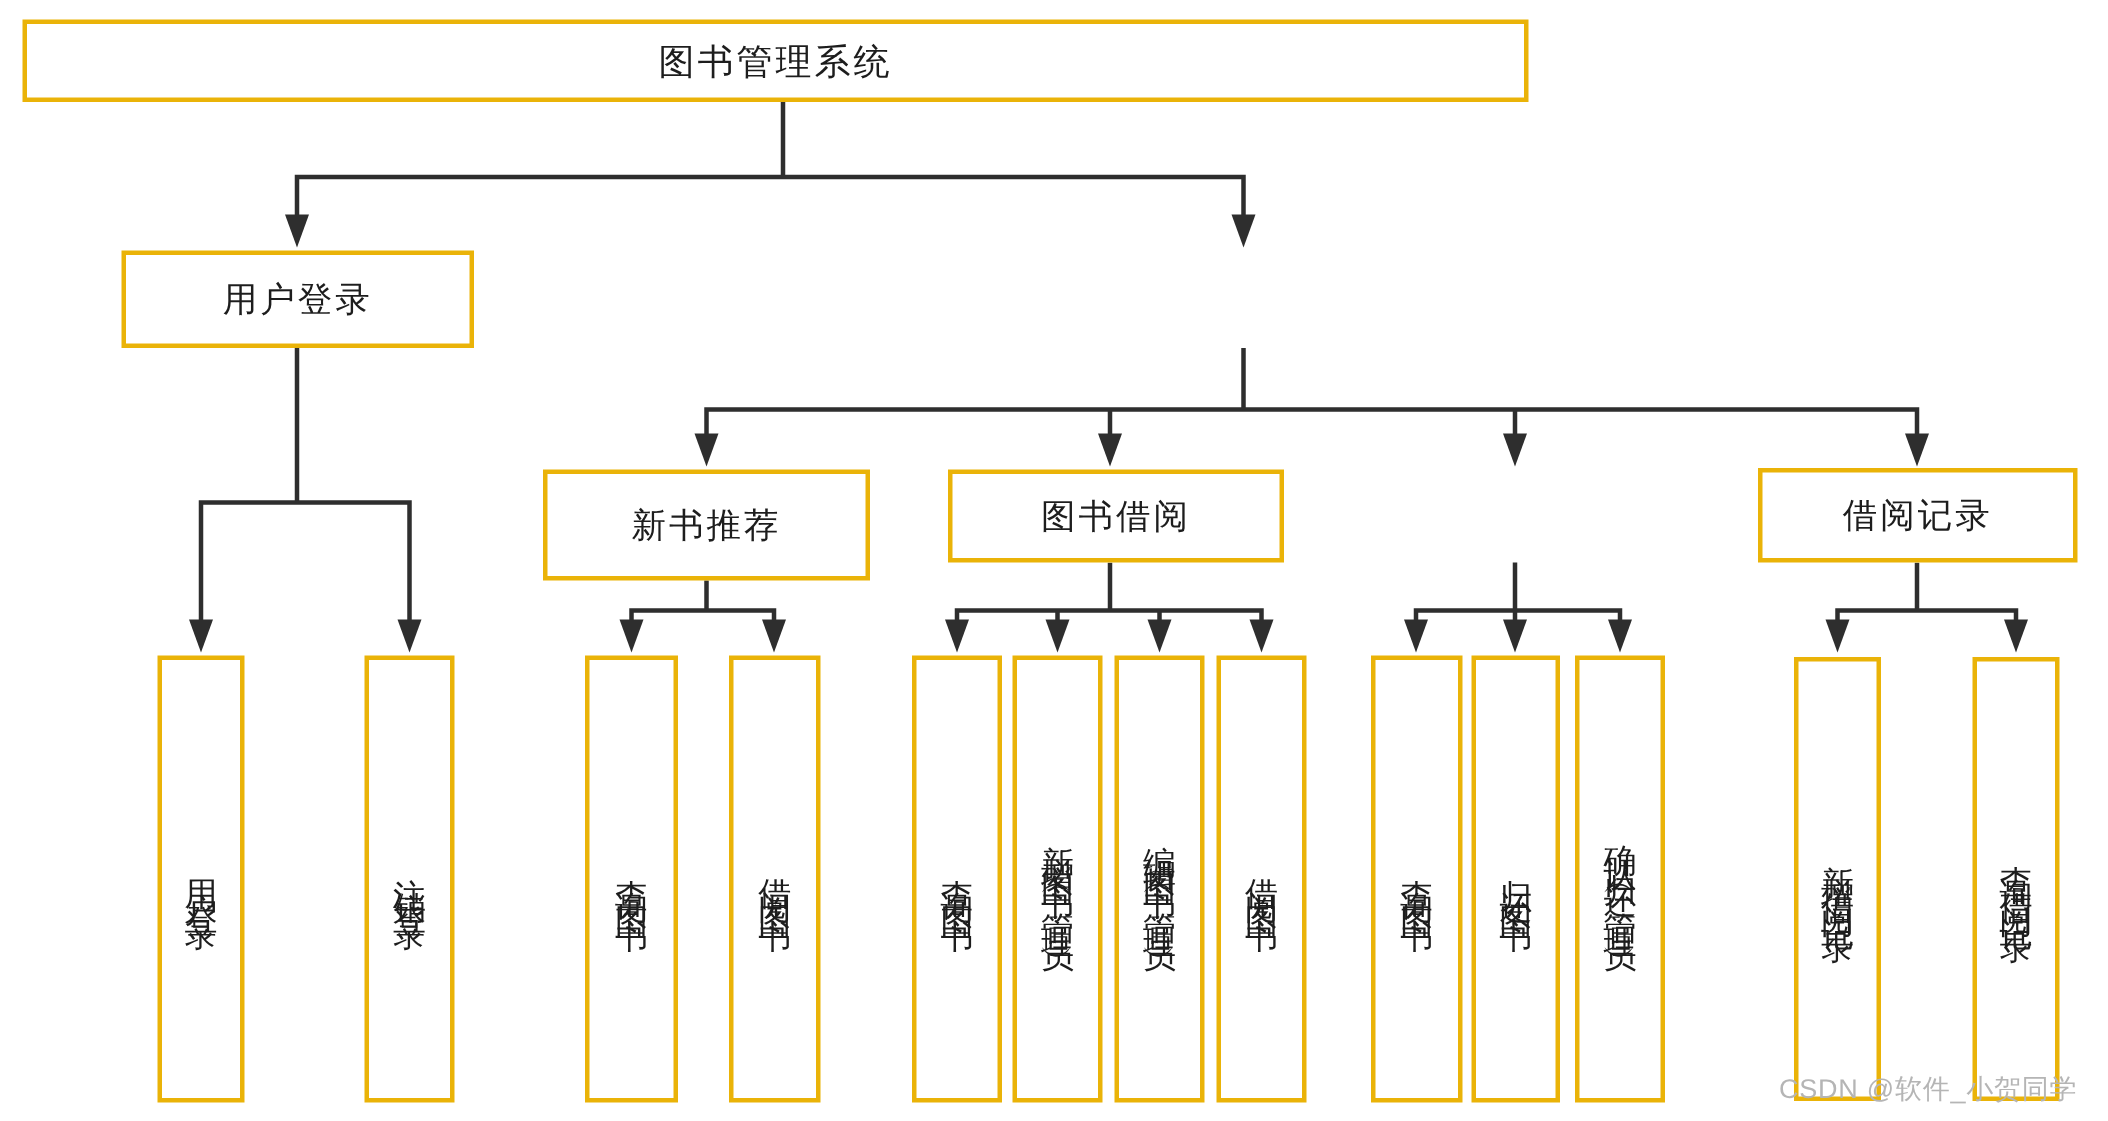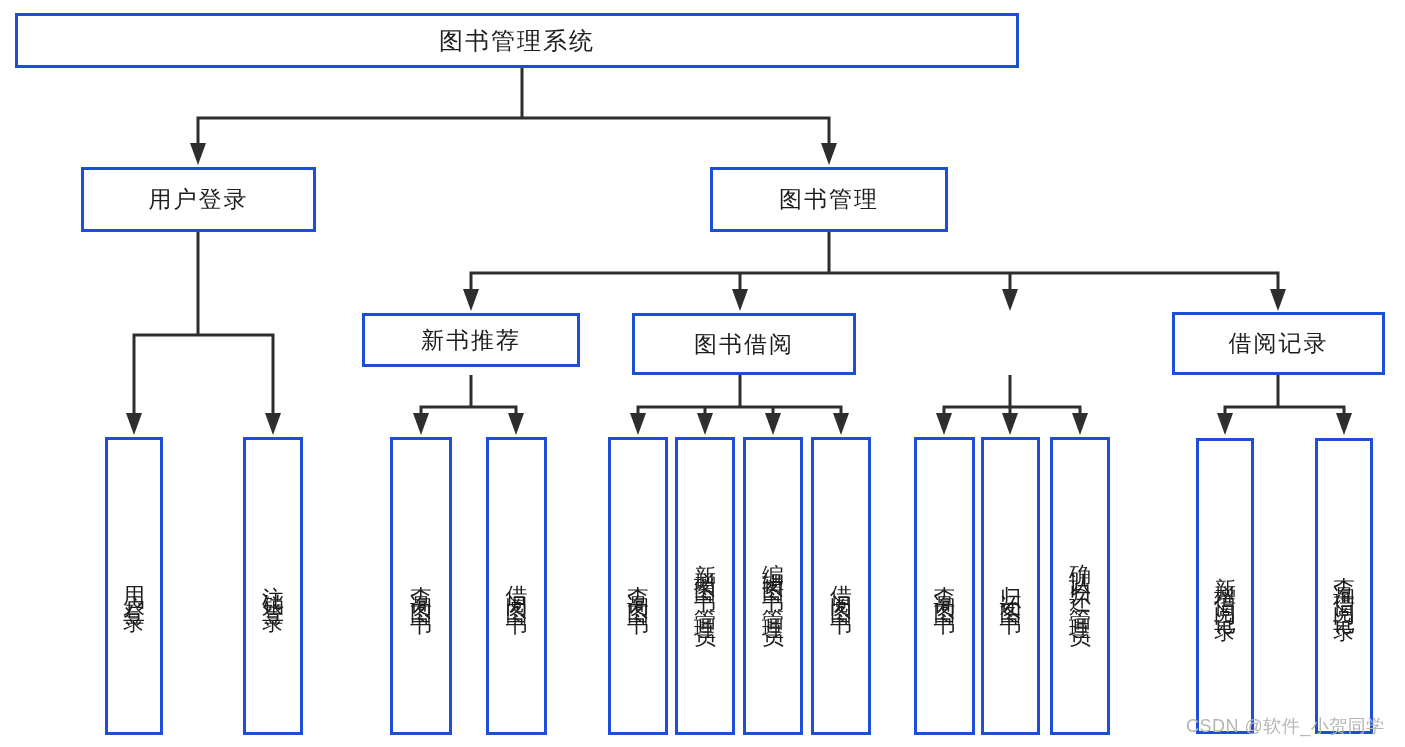--- a/index.html
+++ b/index.html
@@ -3,21 +3,21 @@
 <meta charset="utf-8">
 <style>
   html,body{margin:0;padding:0;background:#ffffff;}
   .stage{
     position:relative;width:1405px;height:747px;background:#ffffff;
     font-family:"Liberation Sans",sans-serif;overflow:hidden;
   }
   .wires{position:absolute;left:0;top:0;z-index:1;}
   .node{
     position:absolute;box-sizing:border-box;z-index:2;
-    border:3px solid #1d4ed8;background:#ffffff;color:#1d1d1d;
+    border:3px solid #eab308;background:#ffffff;color:#1d1d1d;
     display:flex;align-items:center;justify-content:center;
   }
   .h{font-size:23px;letter-spacing:2px;white-space:nowrap;}
   .root{font-size:24px;}
   .v{
     writing-mode:vertical-rl;text-orientation:mixed;
     font-size:22px;letter-spacing:9px;line-height:1;
   }
   .watermark{
     position:absolute;z-index:3;color:#b5b5b5;font-size:18px;
@@ -65,23 +65,22 @@
       <polygon points="1002,413 1018,413 1010,435"></polygon>
       <polygon points="1072,413 1088,413 1080,435"></polygon>
       <polygon points="1217,413 1233,413 1225,435"></polygon>
       <polygon points="1336,413 1352,413 1344,435"></polygon>
     </g>
   </svg>
 
   <div class="node h root" style="left:15px;top:13px;width:1004px;height:55px">图书管理系统</div>
 
   <div class="node h" style="left:81px;top:167px;width:235px;height:65px">用户登录</div>
-  <div class="node h" style="left:710px;top:167px;width:238px;height:65px">图书管理</div>
 
-  <div class="node h" style="left:362px;top:313px;width:218px;height:54px">新书推荐</div>
+  <div class="node h" style="left:362px;top:313px;width:218px;height:74px">新书推荐</div>
   <div class="node h" style="left:632px;top:313px;width:224px;height:62px">图书借阅</div>
   <div class="node h" style="left:1172px;top:312px;width:213px;height:63px">借阅记录</div>
 
   <div class="node v" style="left:105px;top:437px;width:58px;height:298px">用户登录</div>
   <div class="node v" style="left:243px;top:437px;width:60px;height:298px">注销登录</div>
 
   <div class="node v" style="left:390px;top:437px;width:62px;height:298px">查询图书</div>
   <div class="node v" style="left:486px;top:437px;width:61px;height:298px">借阅图书</div>
 
   <div class="node v" style="left:608px;top:437px;width:60px;height:298px">查询图书</div>

